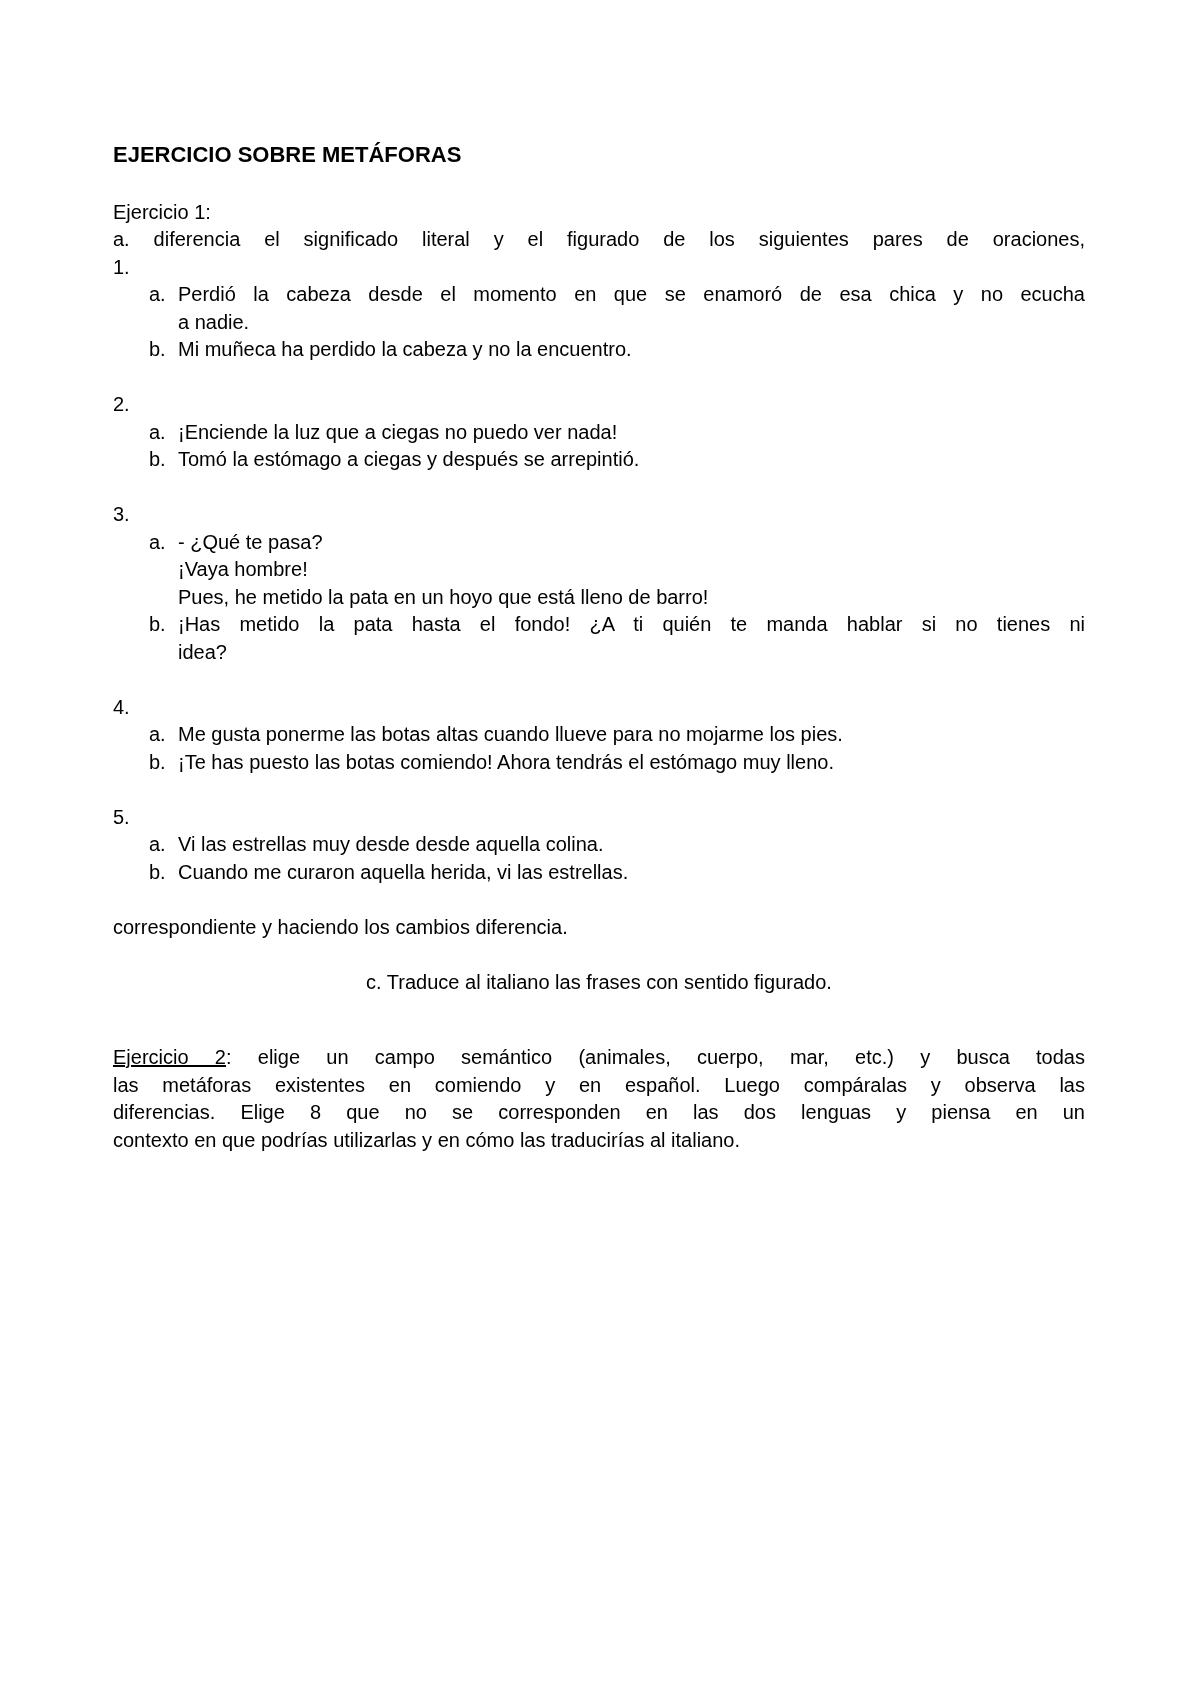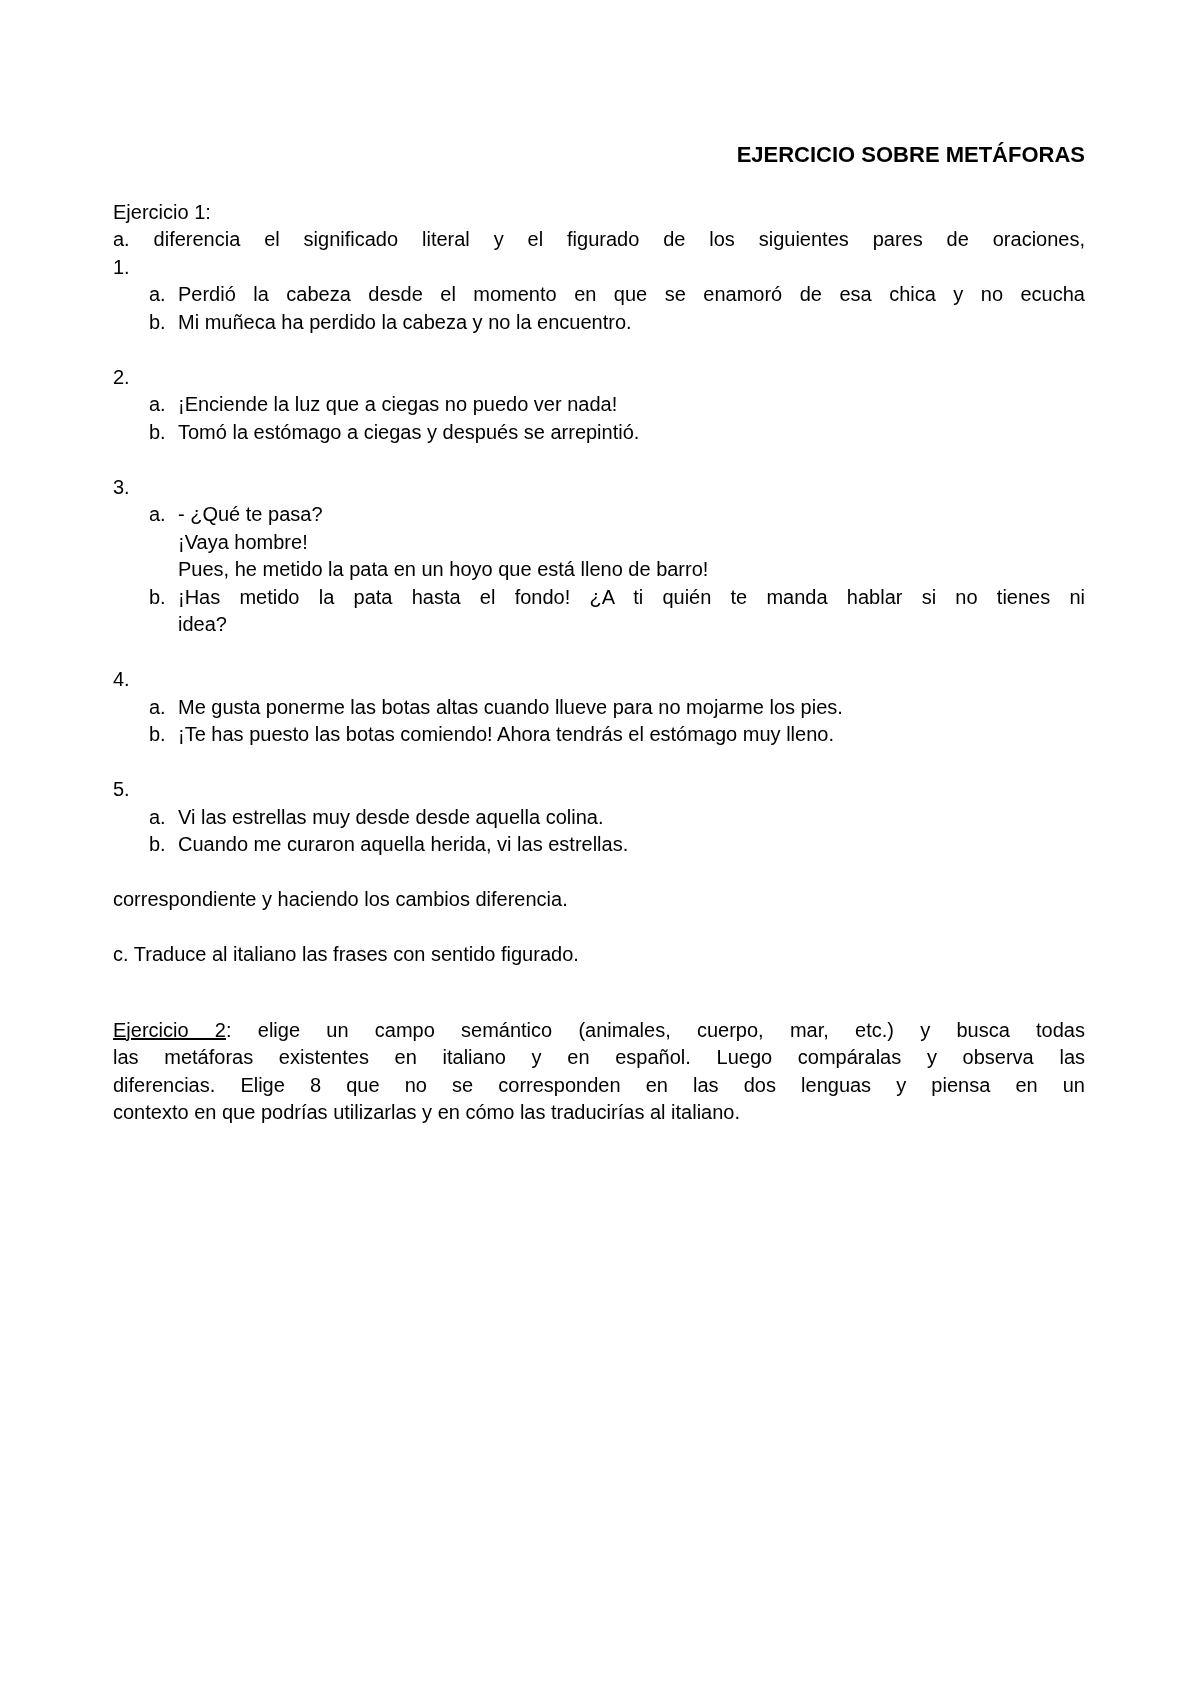--- a/index.html
+++ b/index.html
@@ -12,21 +12,21 @@
     padding: 141px 115px 0 113px;
     font-family: "Liberation Sans", "DejaVu Sans", sans-serif;
     font-size: 20px;
     line-height: 27.5px;
     color: #000000;
     overflow: hidden;
   }
   .title {
     font-size: 22px;
     font-weight: bold;
-    text-align: right;
+    text-align: left;
     margin: 0 0 30px 0;
     line-height: 27.5px;
   }
   .b { font-weight: normal; }
   .line { display: block; }
   .just {
     text-align: justify;
     text-align-last: justify;
   }
   .group { margin: 0 0 27.5px 0; }
@@ -34,40 +34,41 @@
   .sub {
     position: relative;
     padding-left: 65px;
   }
   .sub .lbl {
     position: absolute;
     left: 36px;
     top: 0;
   }
   .partb { margin: 0 0 27.5px 0; }
-  .partc { margin: 0 0 48px 0; }
+  .partc { margin: 0 0 48px 0; text-align: center; }
   .u { text-decoration: underline; }
   p, h1, div, section { margin: 0; padding: 0; }
   .sub { padding-left: 65px; }
 </style>
 </head>
 <body>
 
 <div class="page">
 
   <h1 class="title">EJERCICIO SOBRE METÁFORAS</h1>
 
   <div class="b">Ejercicio 1:</div>
   <div class="b line just">a. diferencia el significado literal y el figurado de los siguientes pares de oraciones,</div>
 
   <section class="group">
     <div class="num">1.</div>
     <div class="sub">
       <span class="lbl">a.</span>
       <span class="line just">Perdió la cabeza desde el momento en que se enamoró de esa chica y no ecucha</span>
+      <span class="line">a nadie.</span>
     </div>
     <div class="sub">
       <span class="lbl">b.</span>
       <span class="line">Mi muñeca ha perdido la cabeza y no la encuentro.</span>
     </div>
   </section>
 
   <section class="group">
     <div class="num">2.</div>
     <div class="sub">
@@ -122,18 +123,18 @@
   <div class="partb">
     <span class="b line">correspondiente y haciendo los cambios diferencia.</span>
   </div>
 
   <div class="partc">
     <span class="b line">c. Traduce al italiano las frases con sentido figurado.</span>
   </div>
 
   <div class="b">
     <span class="line just"><span class="u">Ejercicio 2</span><span>: elige un campo semántico (animales, cuerpo, mar, etc.) y busca todas</span></span>
-    <span class="line just">las metáforas existentes en italiano y en español. Luego compáralas y observa las</span>
+    <span class="line just">las metáforas existentes en comiendo y en español. Luego compáralas y observa las</span>
     <span class="line just">diferencias. Elige 8 que no se corresponden en las dos lenguas y piensa en un</span>
     <span class="line">contexto en que podrías utilizarlas y en cómo las traducirías al italiano.</span>
   </div>
 
 </div>
 
 </body></html>

